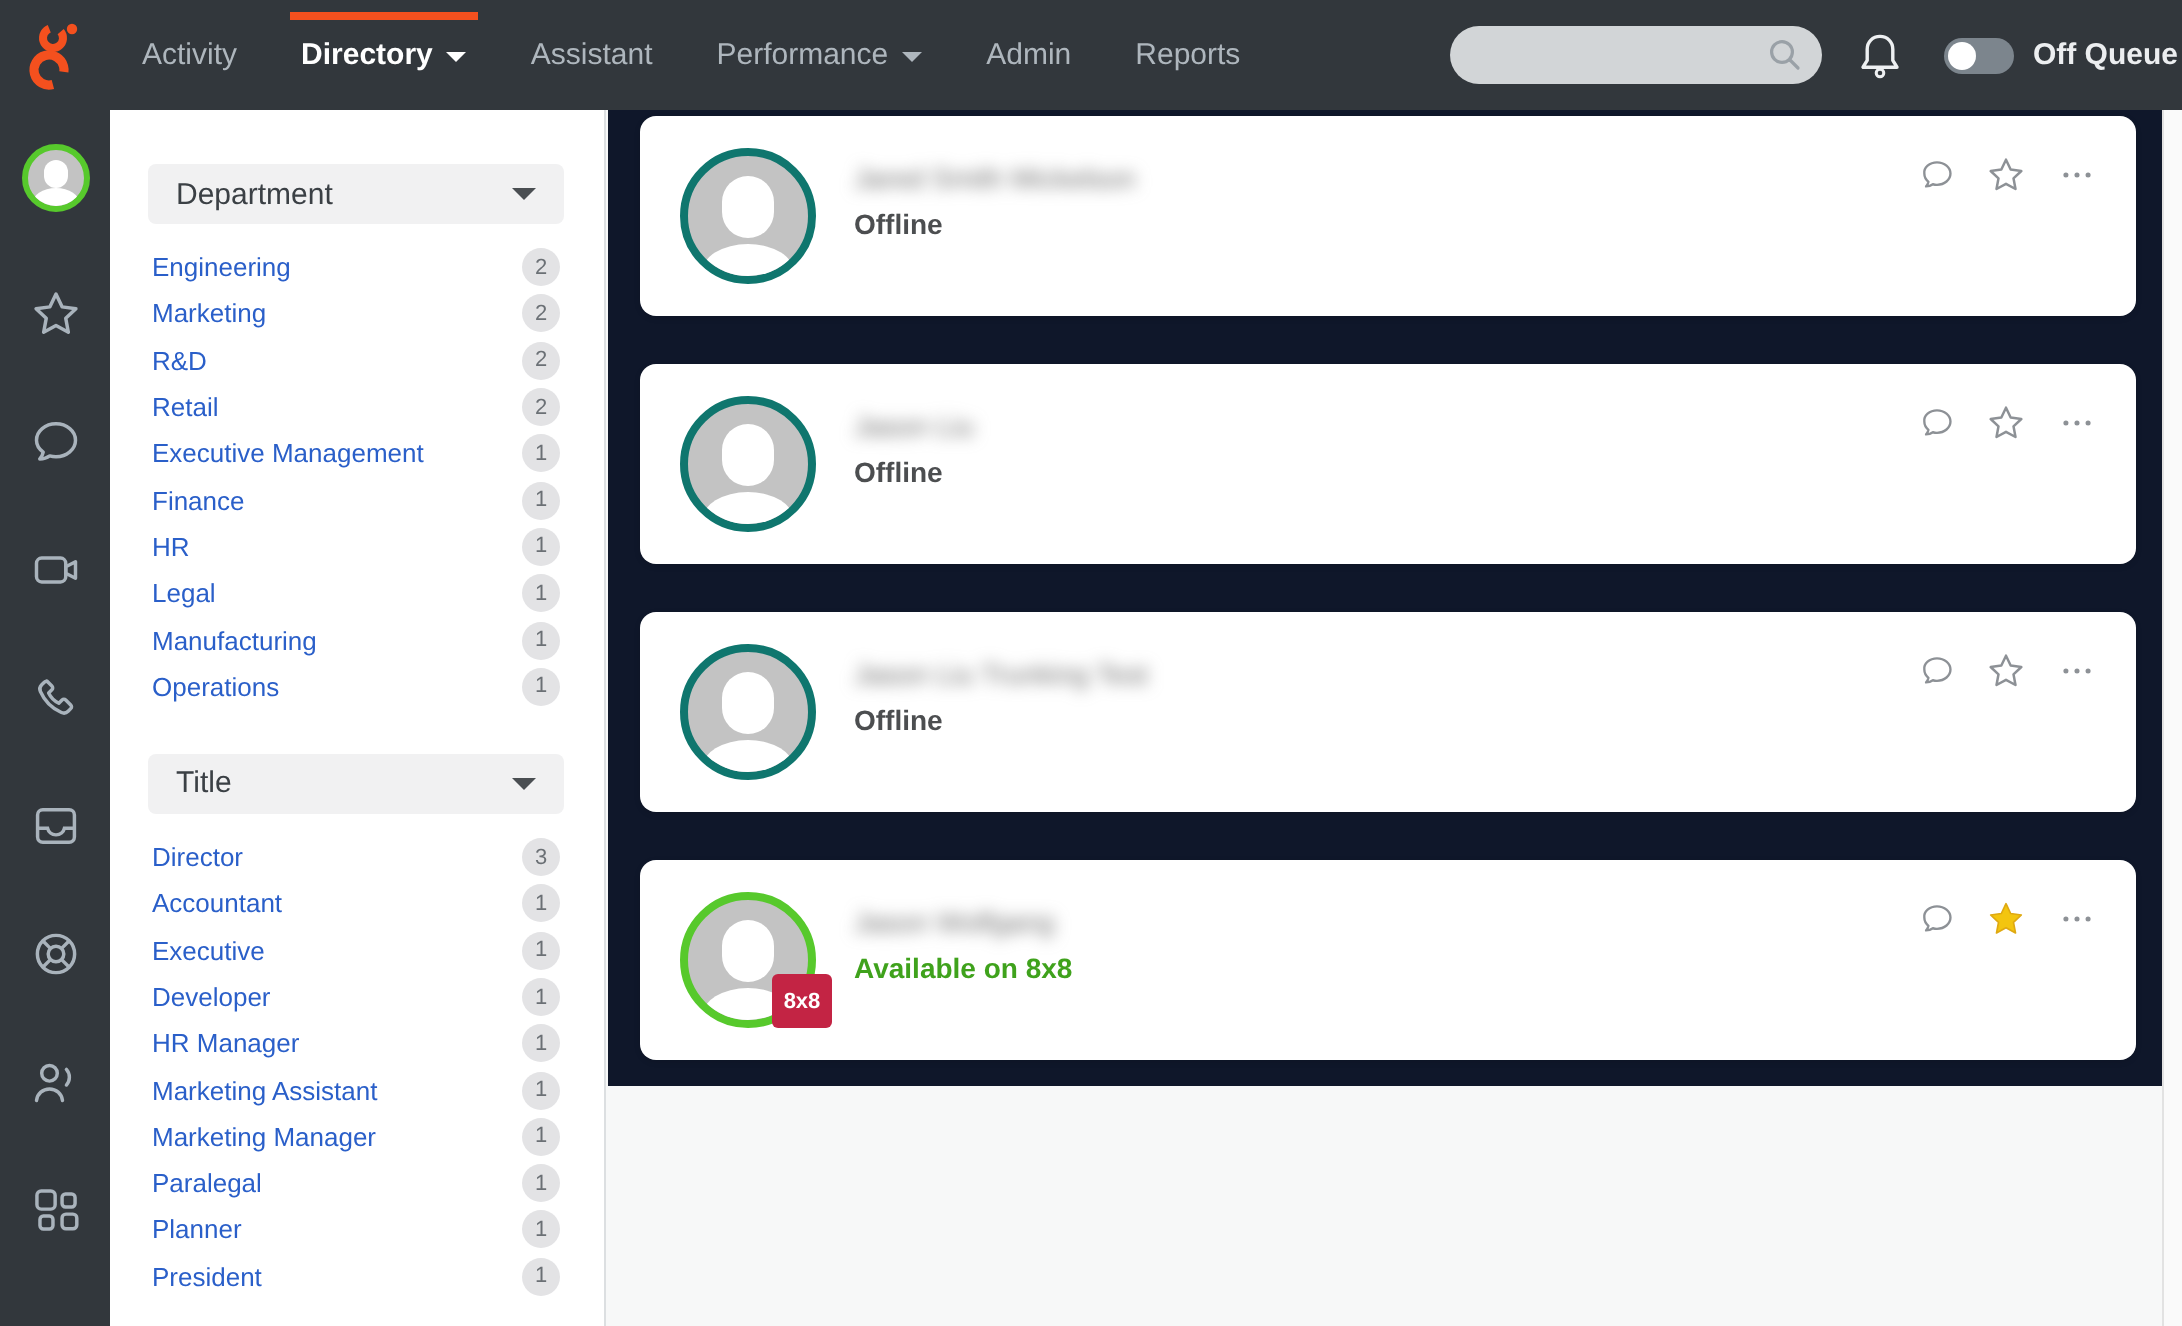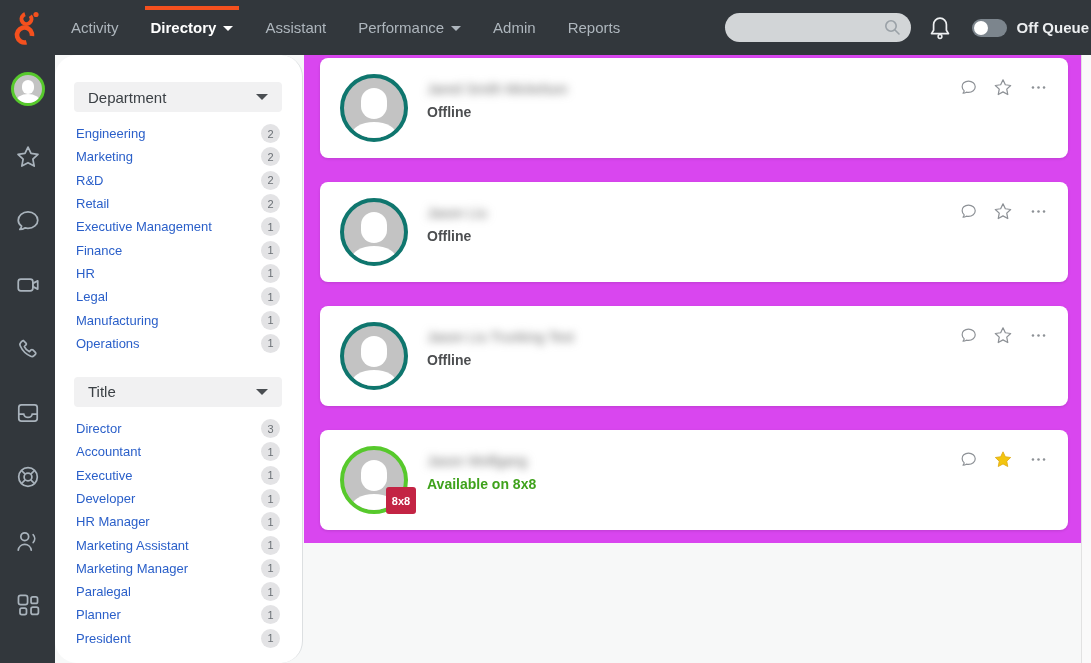--- a/index.html
+++ b/index.html
@@ -37,35 +37,35 @@
   .rail-ic { width:26px; height:26px; display:flex; align-items:center; justify-content:center; cursor:pointer; }
   .rail-avatar { width:34px; height:34px; border-radius:50%; border:3px solid #57c92c;
     background:#c3c3c3; position:relative; overflow:hidden; cursor:pointer; flex:none; }
   .rail-avatar .head { position:absolute; left:50%; top:5px; transform:translateX(-50%);
     width:12px; height:14px; border-radius:6px; background:#fff; }
   .rail-avatar .body { position:absolute; left:50%; bottom:-7px; transform:translateX(-50%);
     width:24px; height:16px; border-radius:50% 50% 0 0; background:#fff; }
 
   
   .panel { position:absolute; top:55px; left:55px; width:248px; height:608px; background:#ffffff;
-    border-right:1px solid #dcdfe1; padding:27px 20px 0 19px; overflow:hidden;border-radius:22px; }
+    border-right:1px solid #dcdfe1; padding:27px 20px 0 19px; overflow:hidden; }
   .filter-group { margin-bottom:22px; }
   .filter-header { height:30px; background:#f1f1f2; border-radius:4px; display:flex;
     align-items:center; justify-content:space-between; padding:0 14px; cursor:pointer; }
   .filter-header .fh-label { font-size:15px; color:#3b4045; }
   .fh-caret { width:0; height:0; border-left:6px solid transparent; border-right:6px solid transparent;
     border-top:6px solid #4a4e52; }
   .filter-list { padding:10px 2px 0 2px; }
   .filter-row { display:flex; align-items:center; justify-content:space-between; height:23.3px; }
   .filter-link { color:#2a5fc9; font-size:13px; cursor:pointer; text-decoration:none; }
   .filter-count { min-width:19px; height:19px; border-radius:10px; background:#e3e3e5; color:#6b7075;
     font-size:11px; display:flex; align-items:center; justify-content:center; padding:0 5px; }
 
   
-  .main { position:absolute; top:55px; left:304px; width:787px; height:488px; background:#d946ef;
+  .main { position:absolute; top:55px; left:304px; width:787px; height:488px; background:#0f172a;
     padding:3px 0 0 16px; overflow:hidden; }
   .card { position:relative; width:748px; height:100px; background:#ffffff; border-radius:8px;
     box-shadow:0 1px 3px rgba(0,0,0,0.12); margin-bottom:24px; display:flex; align-items:flex-start;
     padding:16px 0 0 20px; cursor:pointer; }
   .avatar { width:68px; height:68px; border-radius:50%; border:4px solid #0f766e; background:#c3c3c3;
     position:relative; flex:none; }
   .avatar.available { border-color:#57c92c; }
   .avatar .mask { position:absolute; inset:0; border-radius:50%; overflow:hidden; }
   .avatar .head { position:absolute; left:50%; top:10px; transform:translateX(-50%);
     width:26px; height:31px; border-radius:13px; background:#fff; }

